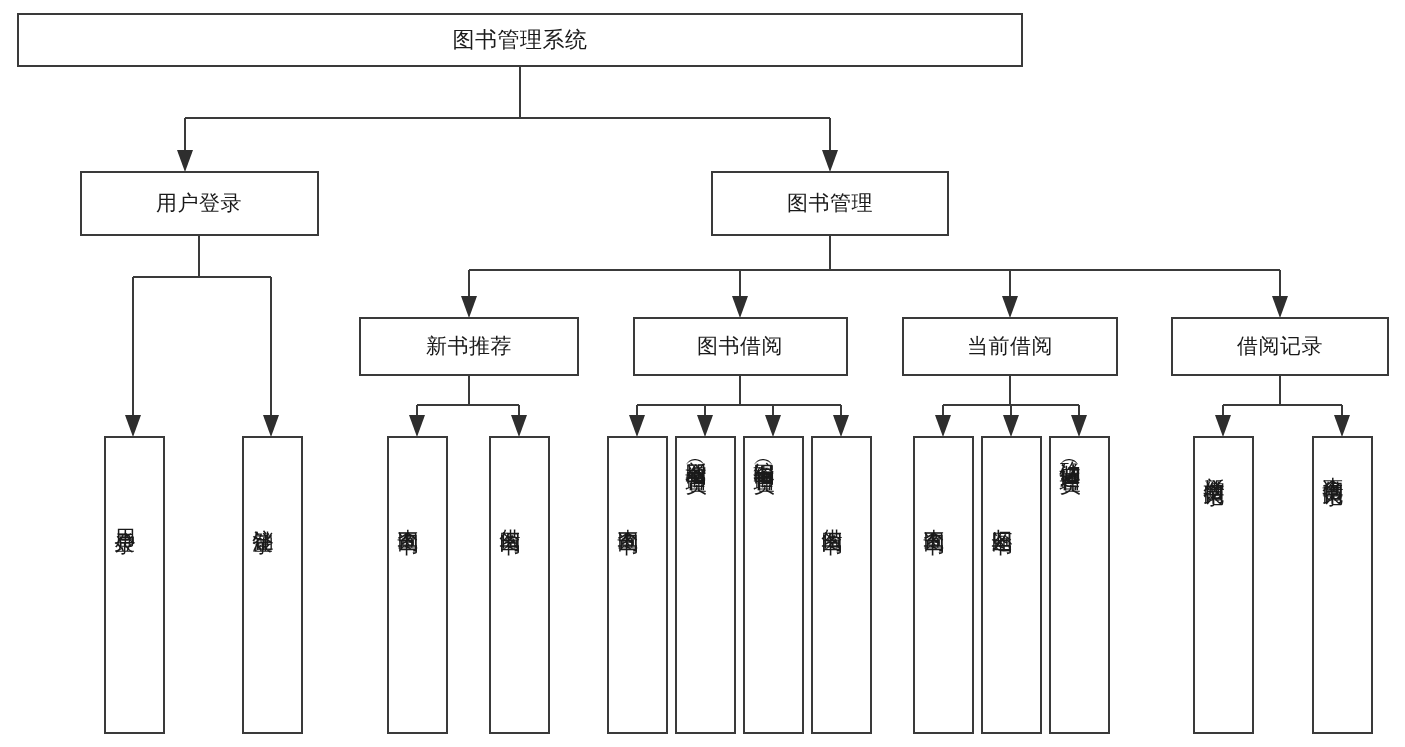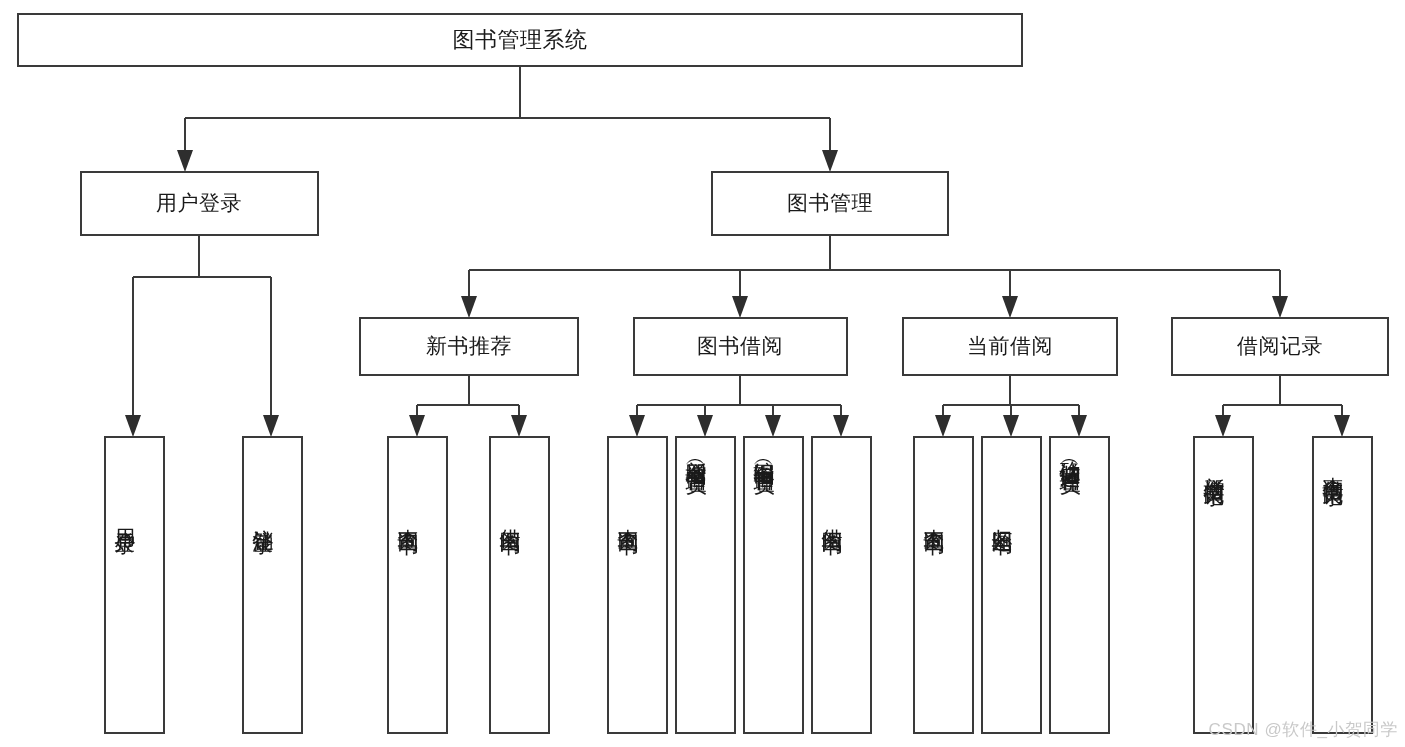--- a/index.html
+++ b/index.html
@@ -266,15 +266,14 @@
   <div class="leaf-label" style="left:753px; top:444px;">编辑图书（管理员）</div>
   <div class="leaf-label" style="left:821px; top:512px;">借阅图书</div>
 
   <div class="leaf-label" style="left:923px; top:512px;">查询图书</div>
   <div class="leaf-label" style="left:991px; top:512px;">归还图书</div>
   <div class="leaf-label" style="left:1059px; top:444px;">确认归还（管理员）</div>
 
   <div class="leaf-label" style="left:1203px; top:460px;">新增借阅记录</div>
   <div class="leaf-label" style="left:1322px; top:460px;">查询借阅记录</div>
 
-  <div class="watermark">CSDN @软件_小贺同学</div>
 
 </div>
 
 </body></html>

